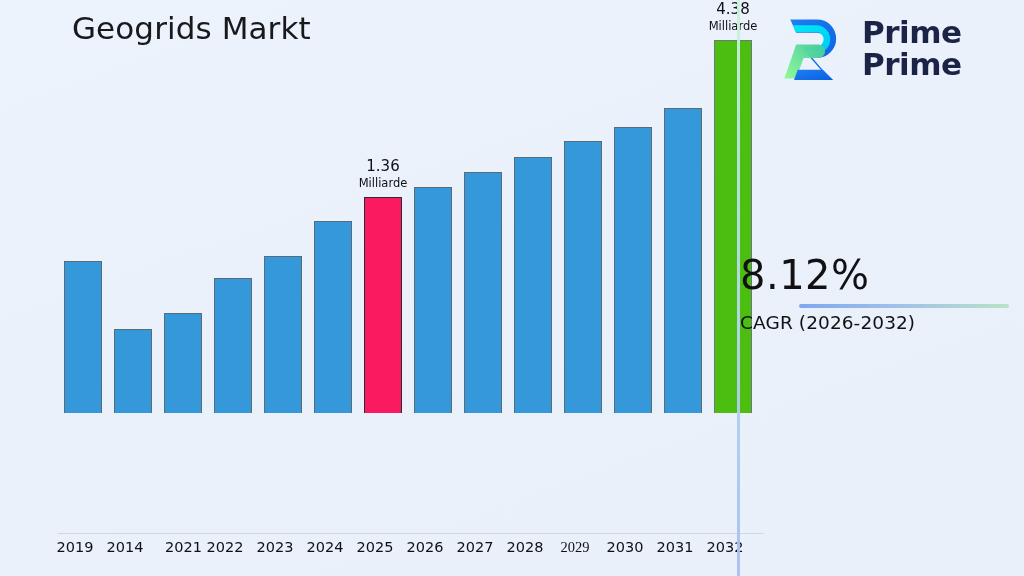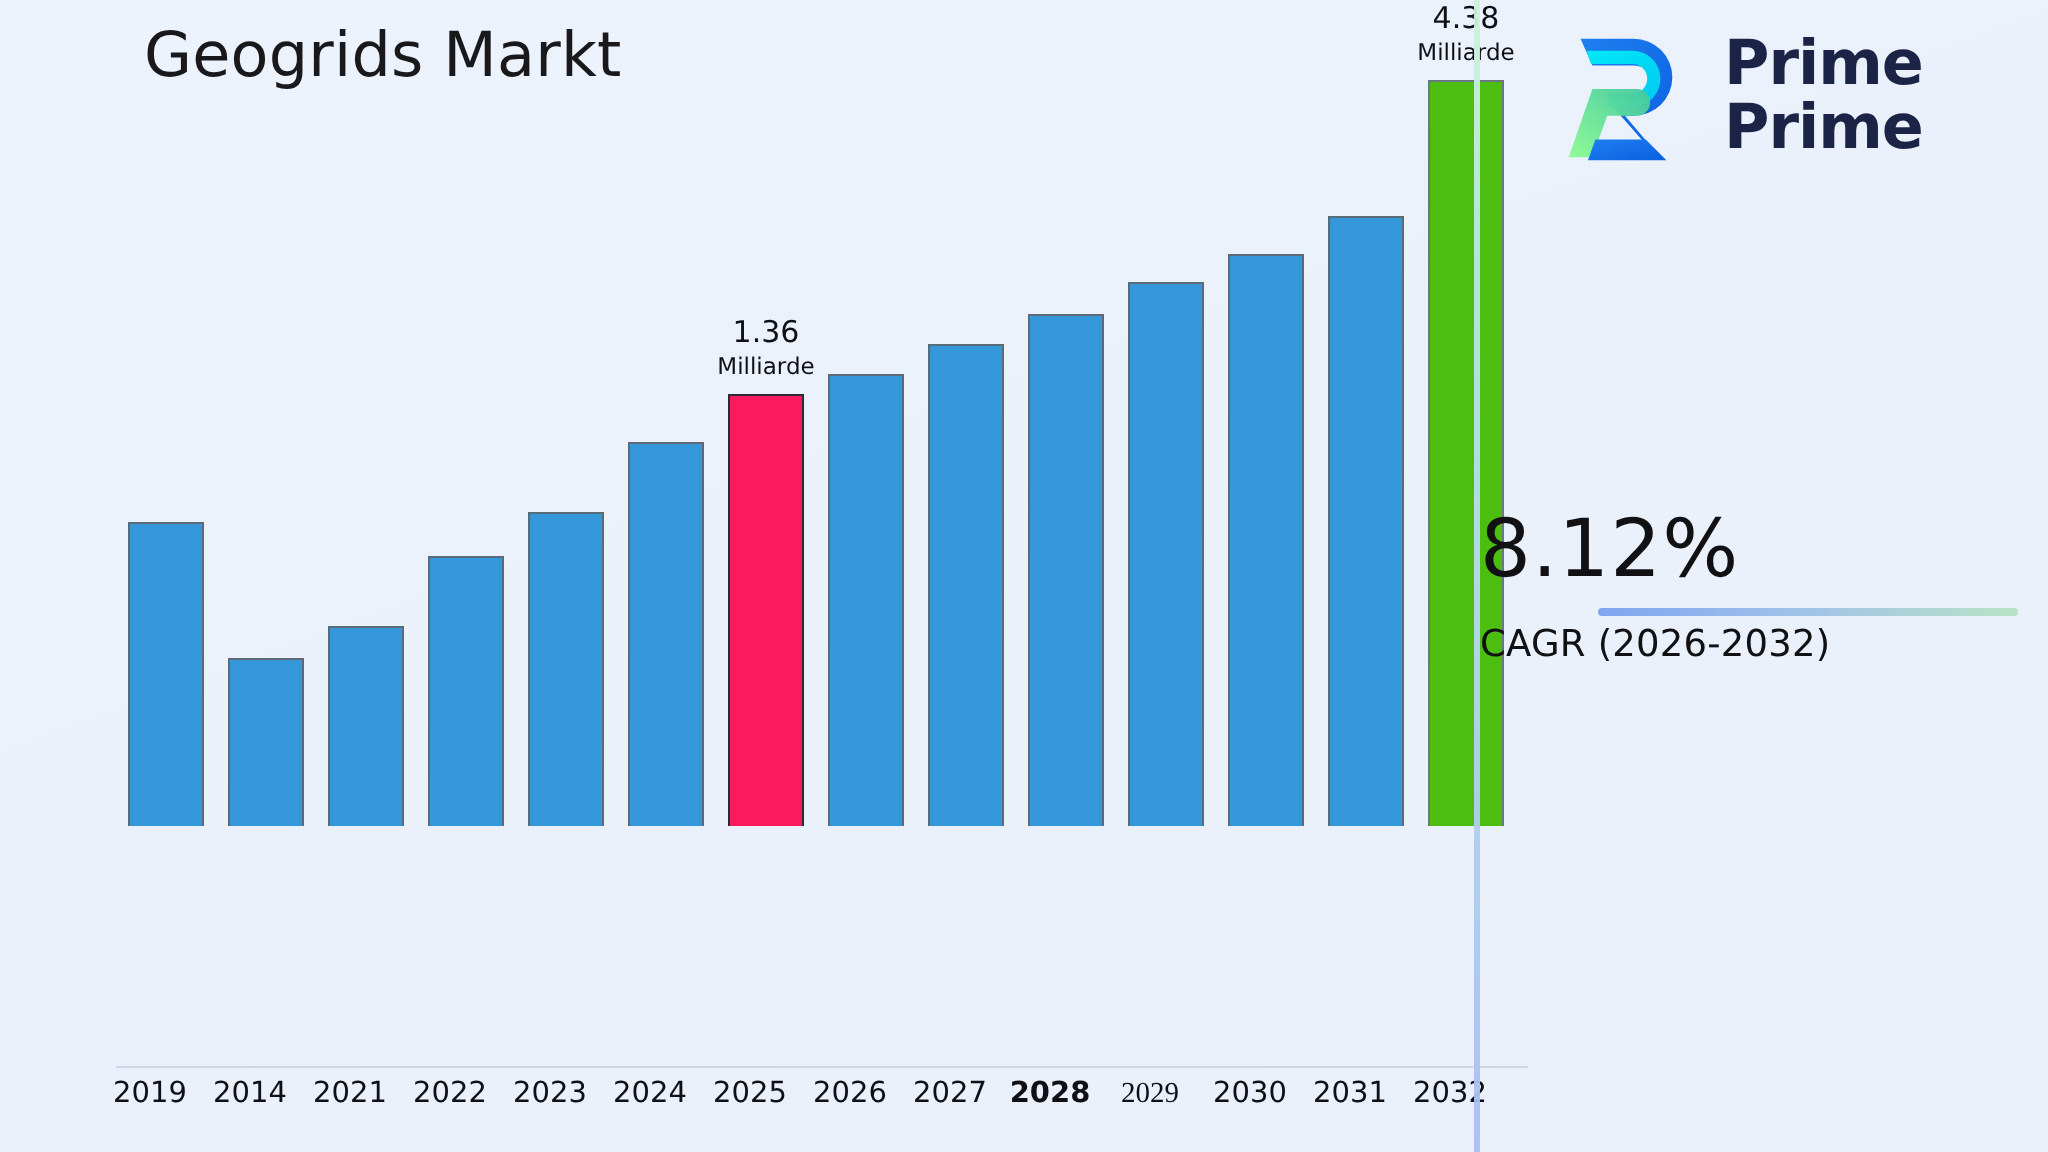--- a/index.html
+++ b/index.html
@@ -163,28 +163,28 @@
               <div class="callout-unit">Milliarde</div>
             </div>
             <div class="bar green" style="height: 373px;"></div>
           </div>
         </div>
     </div>
 
     <div id="x-axis">
         <div class="x-tick" style="left: 12px;">2019</div>
         <div class="x-tick" style="left: 62px;">2014</div>
-        <div class="x-tick" style="left: 112px;">2021</div>
+        <div class="x-tick" style="left: 112px; text-align: right;">2021</div>
         <div class="x-tick" style="left: 162px;">2022</div>
         <div class="x-tick" style="left: 212px;">2023</div>
         <div class="x-tick" style="left: 262px;">2024</div>
         <div class="x-tick" style="left: 312px;">2025</div>
         <div class="x-tick" style="left: 362px;">2026</div>
         <div class="x-tick" style="left: 412px;">2027</div>
-        <div class="x-tick" style="left: 462px; font-weight: bold;">2028</div>
+        <div class="x-tick" style="left: 462px;">2028</div>
         <div class="x-tick" style="left: 512px; font-family: Liberation Serif, serif;">2029</div>
         <div class="x-tick" style="left: 562px;">2030</div>
         <div class="x-tick" style="left: 612px;">2031</div>
         <div class="x-tick" style="left: 662px;">2032</div>
       </div>
   </div>
 
   <div id="panel-divider"></div>
 
   <div id="side-panel">

